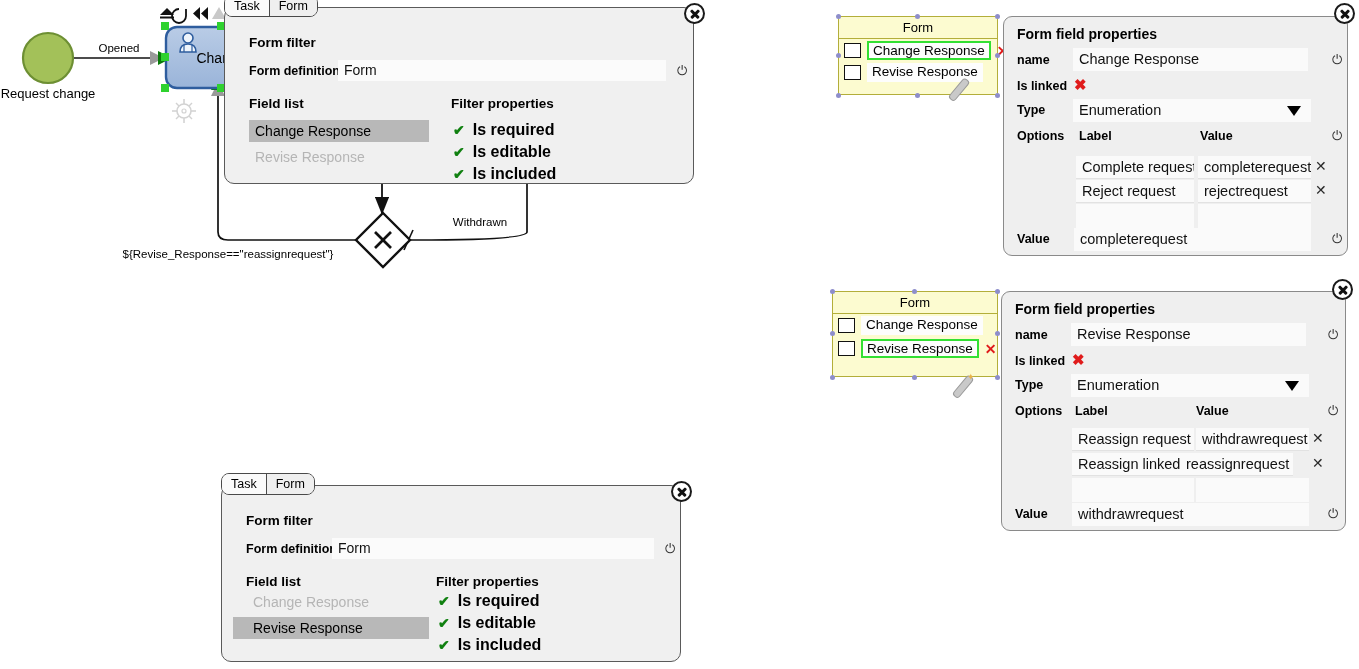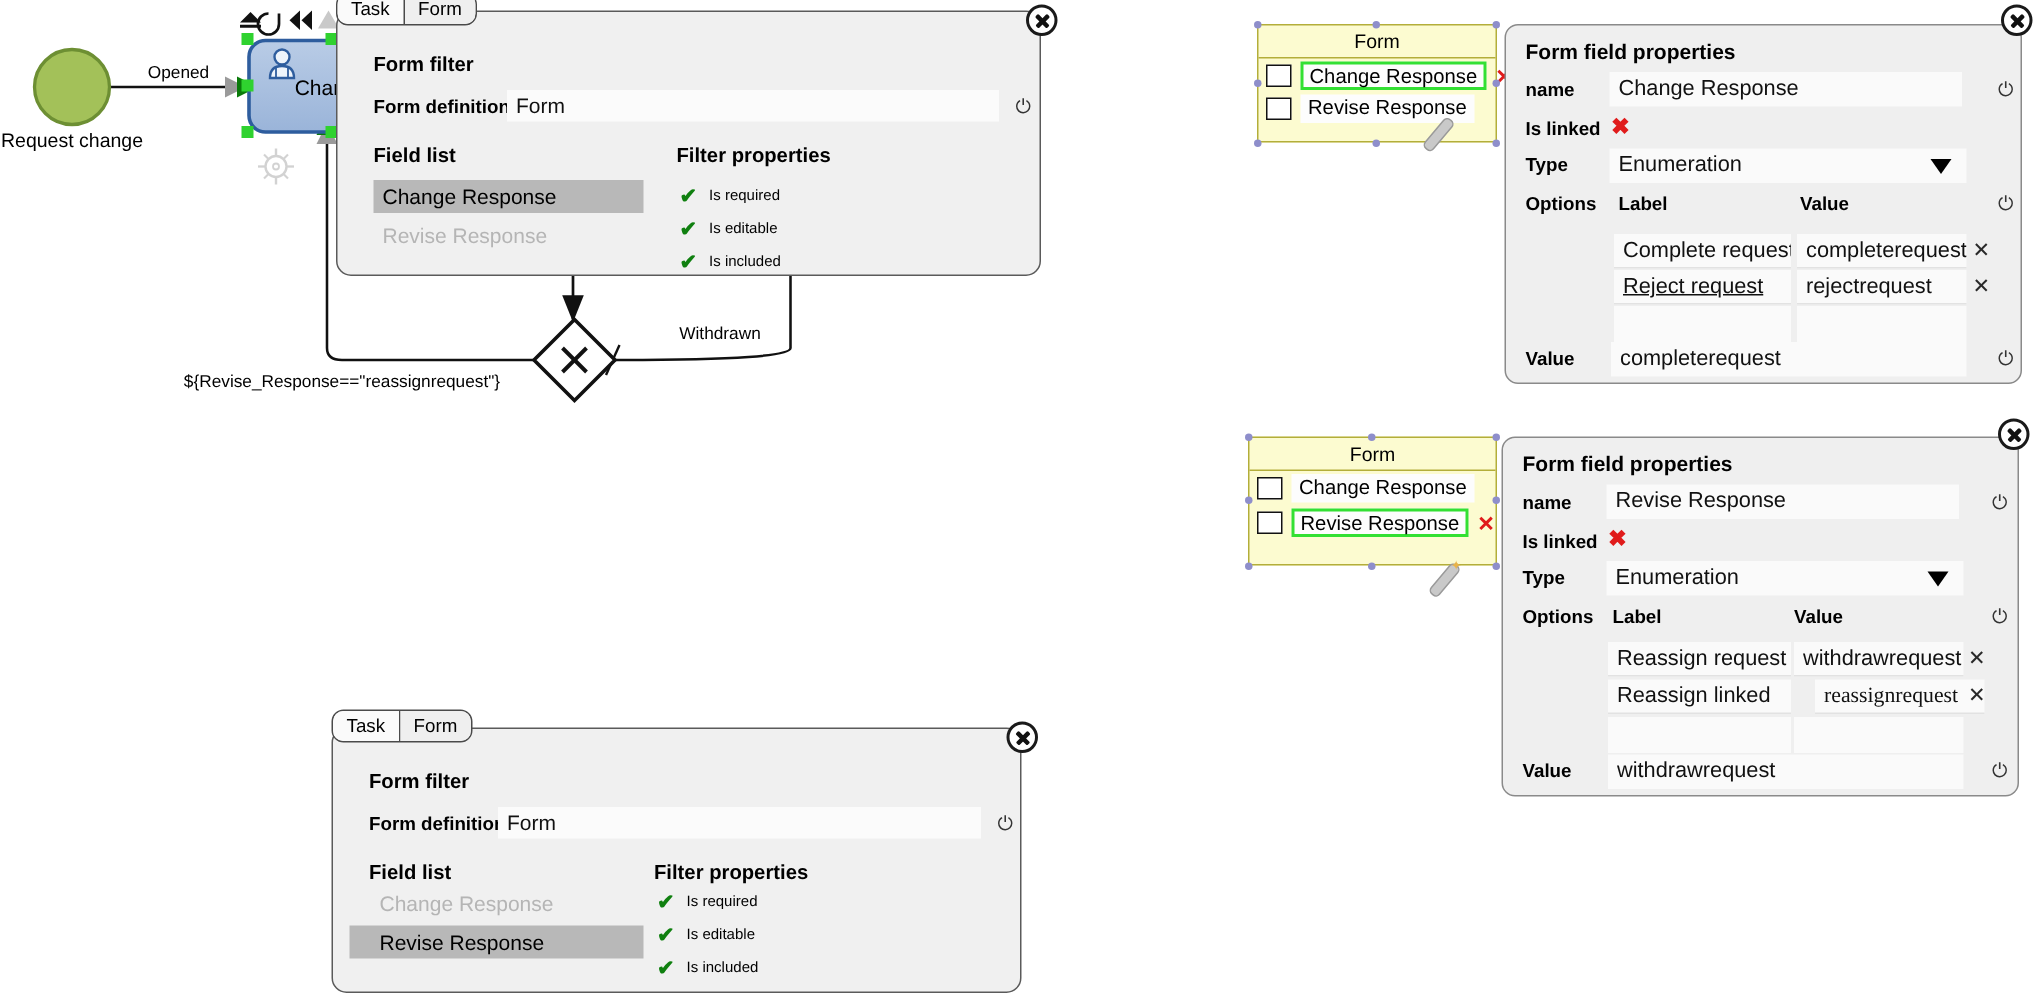--- a/index.html
+++ b/index.html
@@ -80,21 +80,21 @@
     padding:2px 6px;
     height:22px;
     line-height:18px;
     white-space:nowrap;
   }
   .fl-item.sel { background:#b8b8b8; color:#000; }
   .fl-item.dim { color:#b5b5b5; }
 
   .chk-row { display:flex; align-items:center; gap:8px; height:22px; }
   .chk-mark { color:#108010; font-size:14px; font-weight:bold; line-height:1; }
-  .chk-text { font-size:10px; font-weight:normal; }
+  .chk-text { font-size:16px; font-weight:bold; }
 
   
   .props {
     position:absolute;
     background:#efefef;
     border:1.5px solid #8a8a8a;
     border-radius:9px;
   }
   .props-title { font-weight:bold; font-size:14px; }
   .props-lbl { font-size:12.5px; font-weight:bold; }
@@ -430,21 +430,21 @@
   <div class="props-lbl" style="position:absolute; left:13px; top:112px;">Options</div>
   <div class="col-head" style="position:absolute; left:75px; top:112px;">Label</div>
   <div class="col-head" style="position:absolute; left:196px; top:112px;">Value</div>
   <div class="revert-icon" style="position:absolute; left:328px; top:112px;">⏻</div>
 
   <div class="inp sep" style="position:absolute; left:72px; top:139px; width:118px;">Complete request</div>
   <div class="inp sep" style="position:absolute; left:194px; top:139px; width:113px;">completerequest</div>
   <div class="x-del" style="position:absolute; left:1313px; top:0;"></div>
   <div class="x-del" style="position:absolute; left:311px; top:142px;">✕</div>
 
-  <div class="inp sep" style="position:absolute; left:72px; top:163px; width:118px;text-decoration:underline;">Reject request</div>
+  <div class="inp sep" style="position:absolute; left:72px; top:163px; width:118px;">Reject request</div>
   <div class="inp sep" style="position:absolute; left:194px; top:163px; width:113px;">rejectrequest</div>
   <div class="x-del" style="position:absolute; left:311px; top:166px;">✕</div>
 
   <div class="inp" style="position:absolute; left:72px; top:187px; width:118px; height:24px;"></div>
   <div class="inp" style="position:absolute; left:194px; top:187px; width:113px; height:24px;"></div>
 
   <div class="props-lbl" style="position:absolute; left:13px; top:215px;">Value</div>
   <div class="inp" style="position:absolute; left:70px; top:211px; width:237px;">completerequest</div>
   <div class="revert-icon" style="position:absolute; left:328px; top:215px;">⏻</div>
 </div>
@@ -496,21 +496,21 @@
   <div class="props-lbl" style="position:absolute; left:13px; top:112px;">Options</div>
   <div class="col-head" style="position:absolute; left:73px; top:112px;">Label</div>
   <div class="col-head" style="position:absolute; left:194px; top:112px;">Value</div>
   <div class="revert-icon" style="position:absolute; left:326px; top:112px;">⏻</div>
 
   <div class="inp sep" style="position:absolute; left:70px; top:136px; width:122px;">Reassign request</div>
   <div class="inp sep" style="position:absolute; left:194px; top:136px; width:113px;">withdrawrequest</div>
   <div class="x-del" style="position:absolute; left:310px; top:139px;">✕</div>
 
   <div class="inp sep" style="position:absolute; left:70px; top:161px; width:122px;">Reassign linked</div>
-  <div class="inp sep" style="position:absolute; left:208px; top:161px; width:113px;font-family:Liberation Serif, serif;">reassignrequest</div>
+  <div class="inp sep" style="position:absolute; left:178px; top:161px; width:113px;">reassignrequest</div>
   <div class="x-del" style="position:absolute; left:310px; top:164px;">✕</div>
 
   <div class="inp" style="position:absolute; left:70px; top:186px; width:122px; height:24px;"></div>
   <div class="inp" style="position:absolute; left:194px; top:186px; width:113px; height:24px;"></div>
 
   <div class="props-lbl" style="position:absolute; left:13px; top:215px;">Value</div>
   <div class="inp" style="position:absolute; left:70px; top:211px; width:237px;">withdrawrequest</div>
   <div class="revert-icon" style="position:absolute; left:326px; top:215px;">⏻</div>
 </div>
 <div class="popup-close" style="left:1332px; top:279px;"></div>

